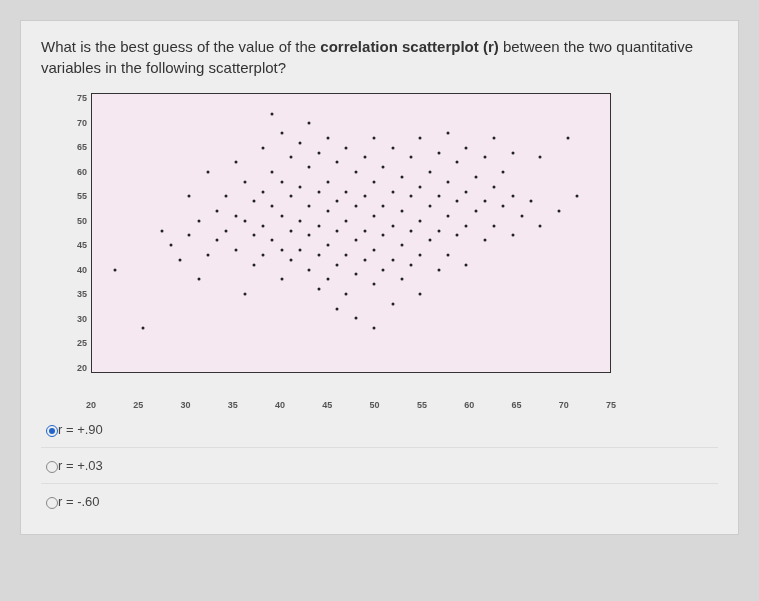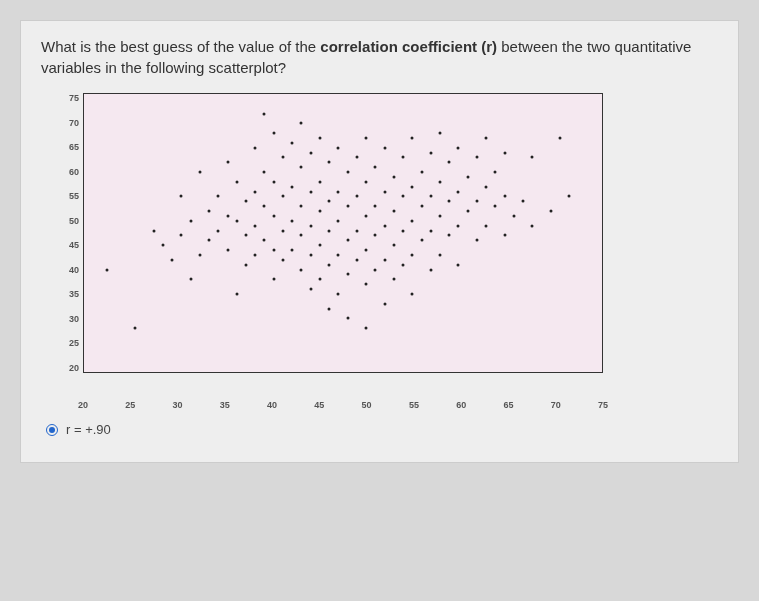--- a/index.html
+++ b/index.html
@@ -65,25 +65,24 @@
       border-radius: 50%;
       transform: translate(-50%, -50%);
     }
     .options-list {
       display: flex;
       flex-direction: column;
       gap: 0;
     }
     .option {
       display: flex;
-      align-items: center;
+      align-items: flex-end;
       padding: 10px 5px;
       border-bottom: 1px solid #ddd;
       cursor: pointer;
-      gap: 8px;
     }
     .option:last-child {
       border-bottom: none;
     }
     .radio {
       width: 12px;
       height: 12px;
       border: 1.5px solid #888;
       border-radius: 50%;
       display: flex;
@@ -100,21 +99,21 @@
       height: 6px;
       background: #2266cc;
       border-radius: 50%;
     }
     .option-label {
       font-size: 13px;
       color: #444;
     }
     .chart-outer {
       display: flex;
-      margin-left: 20px;
+      margin-left: 28px;
     }
     .y-label-col {
       display: flex;
       flex-direction: column;
       justify-content: space-between;
       font-size: 9px;
       color: #555;
       font-weight: bold;
       padding-right: 4px;
       height: 280px;
@@ -127,21 +126,21 @@
       font-size: 9px;
       color: #555;
       font-weight: bold;
     }
   </style>
 </head>
 <body>
 
 <div class="container">
   <div class="question-text">
-    <span>What is the best guess of the value of the </span><b>correlation coefficient (r)</b><span> between the two quantitative variables in the following scatterplot?</span>
+    <span>What is the best guess of the value of the </span><b>correlation scatterplot (r)</b><span> between the two quantitative variables in the following scatterplot?</span>
   </div>
 
   <div class="chart-outer">
     <div class="y-label-col" id="y-labels">
         <div class="y-tick">75</div>
         <div class="y-tick">70</div>
         <div class="y-tick">65</div>
         <div class="y-tick">60</div>
         <div class="y-tick">55</div>
         <div class="y-tick">50</div>
@@ -319,14 +318,22 @@
           <div class="x-tick" style="left: 520px;">75</div>
         </div>
     </div>
   </div>
 
   <div class="options-list" id="options-list">
       <div class="option">
         <div class="radio selected"></div>
         <span class="option-label">r = +.90</span>
       </div>
+      <div class="option">
+        <div class="radio"></div>
+        <span class="option-label">r = +.03</span>
+      </div>
+      <div class="option">
+        <div class="radio"></div>
+        <span class="option-label">r = -.60</span>
+      </div>
     </div>
 </div>
 
 </body></html>

